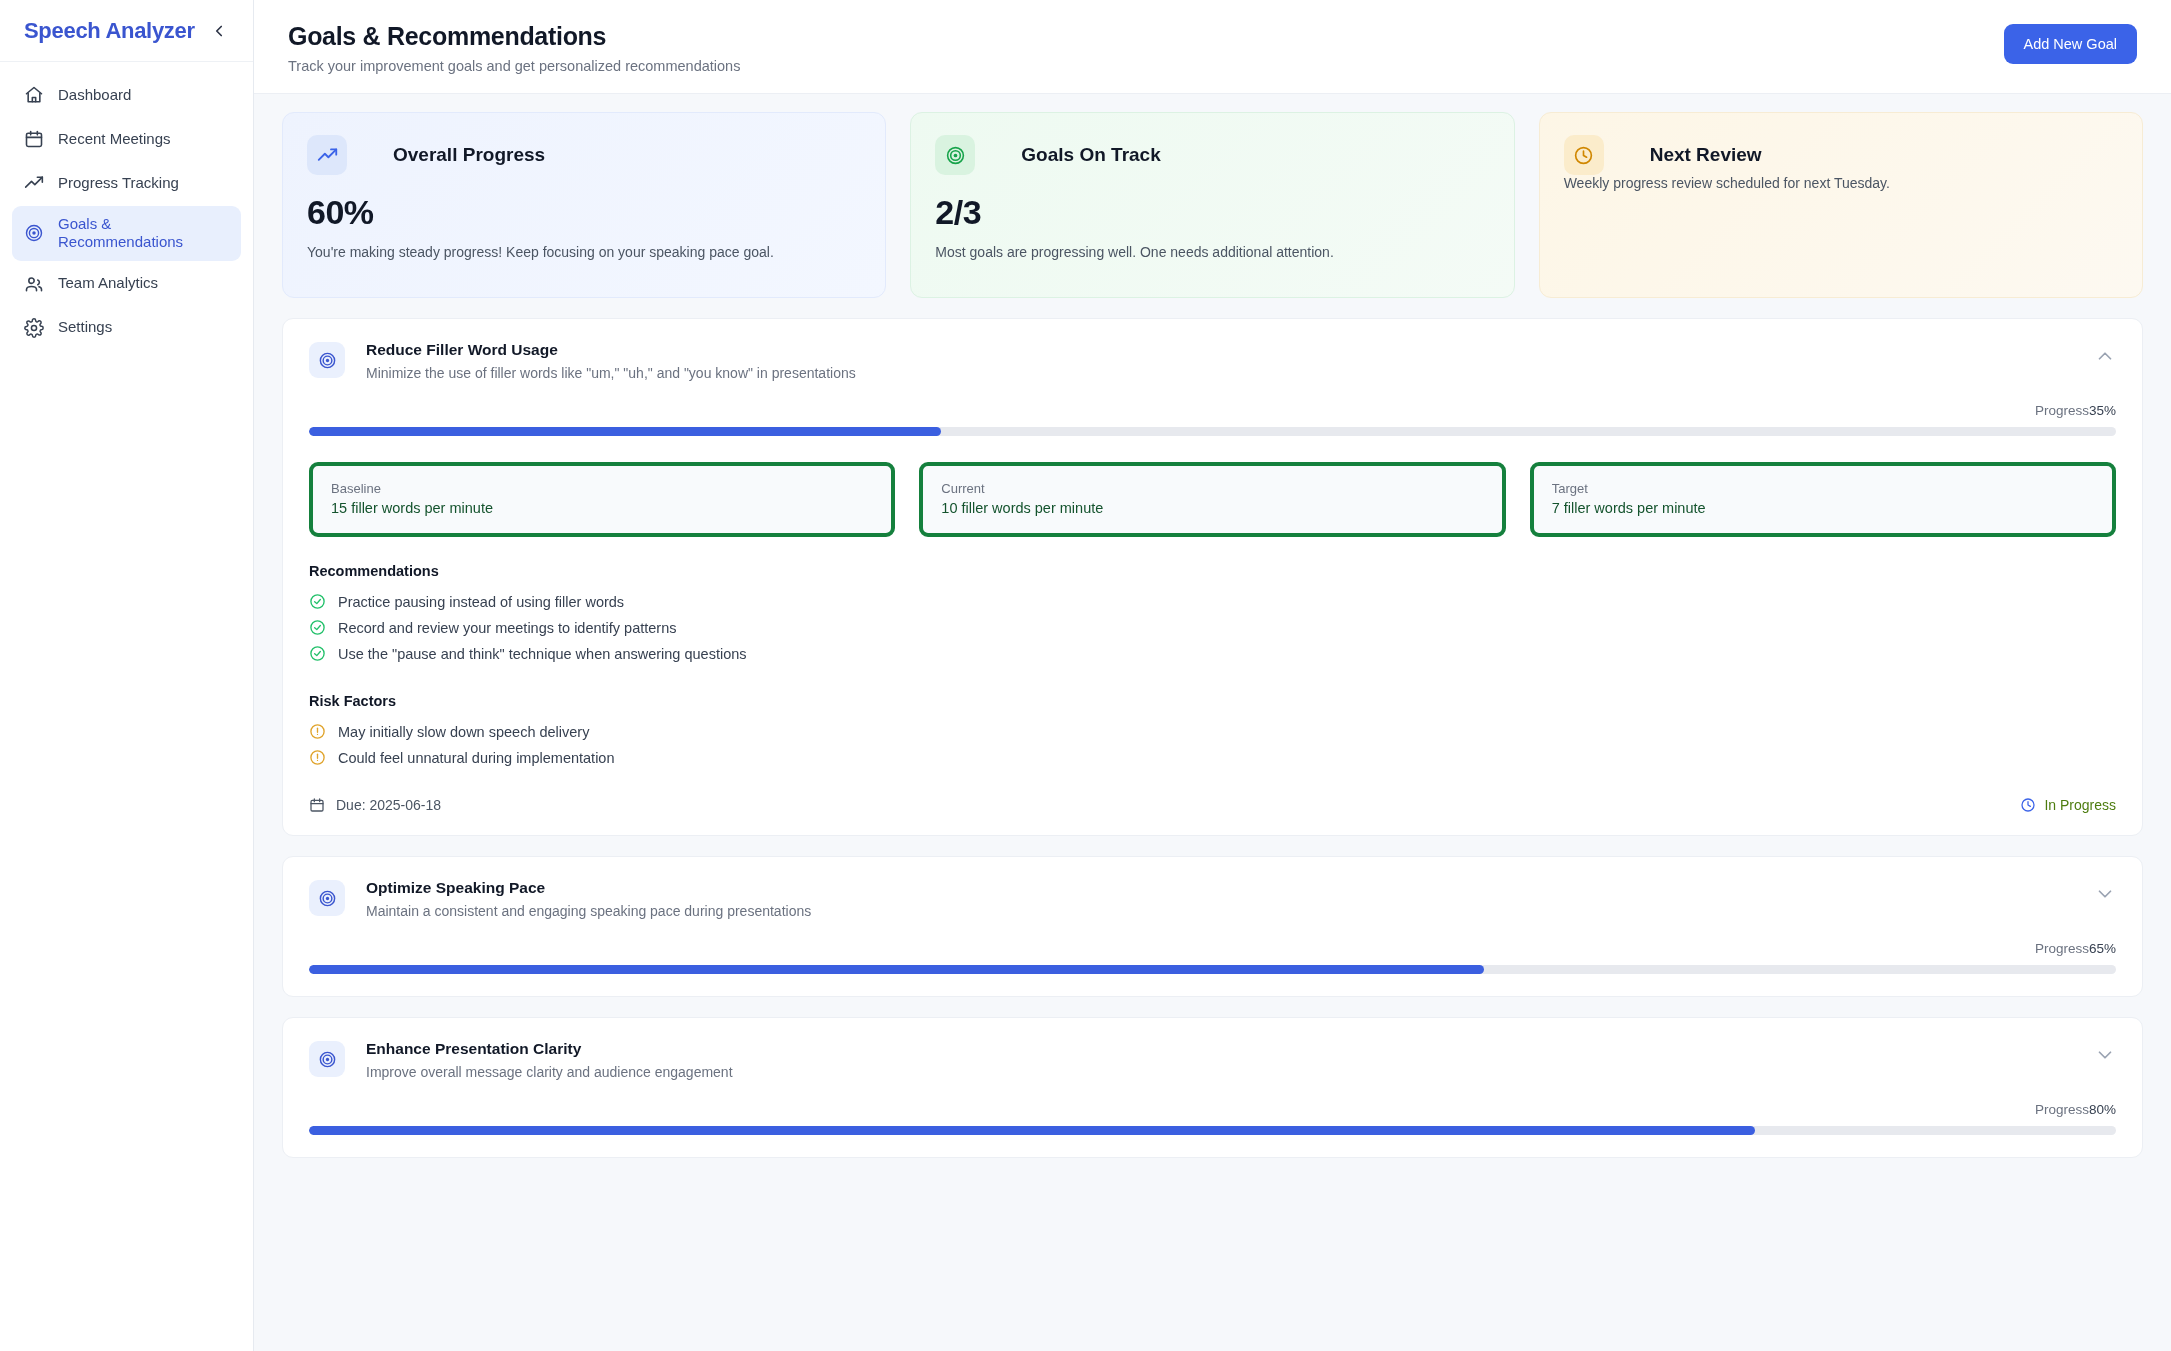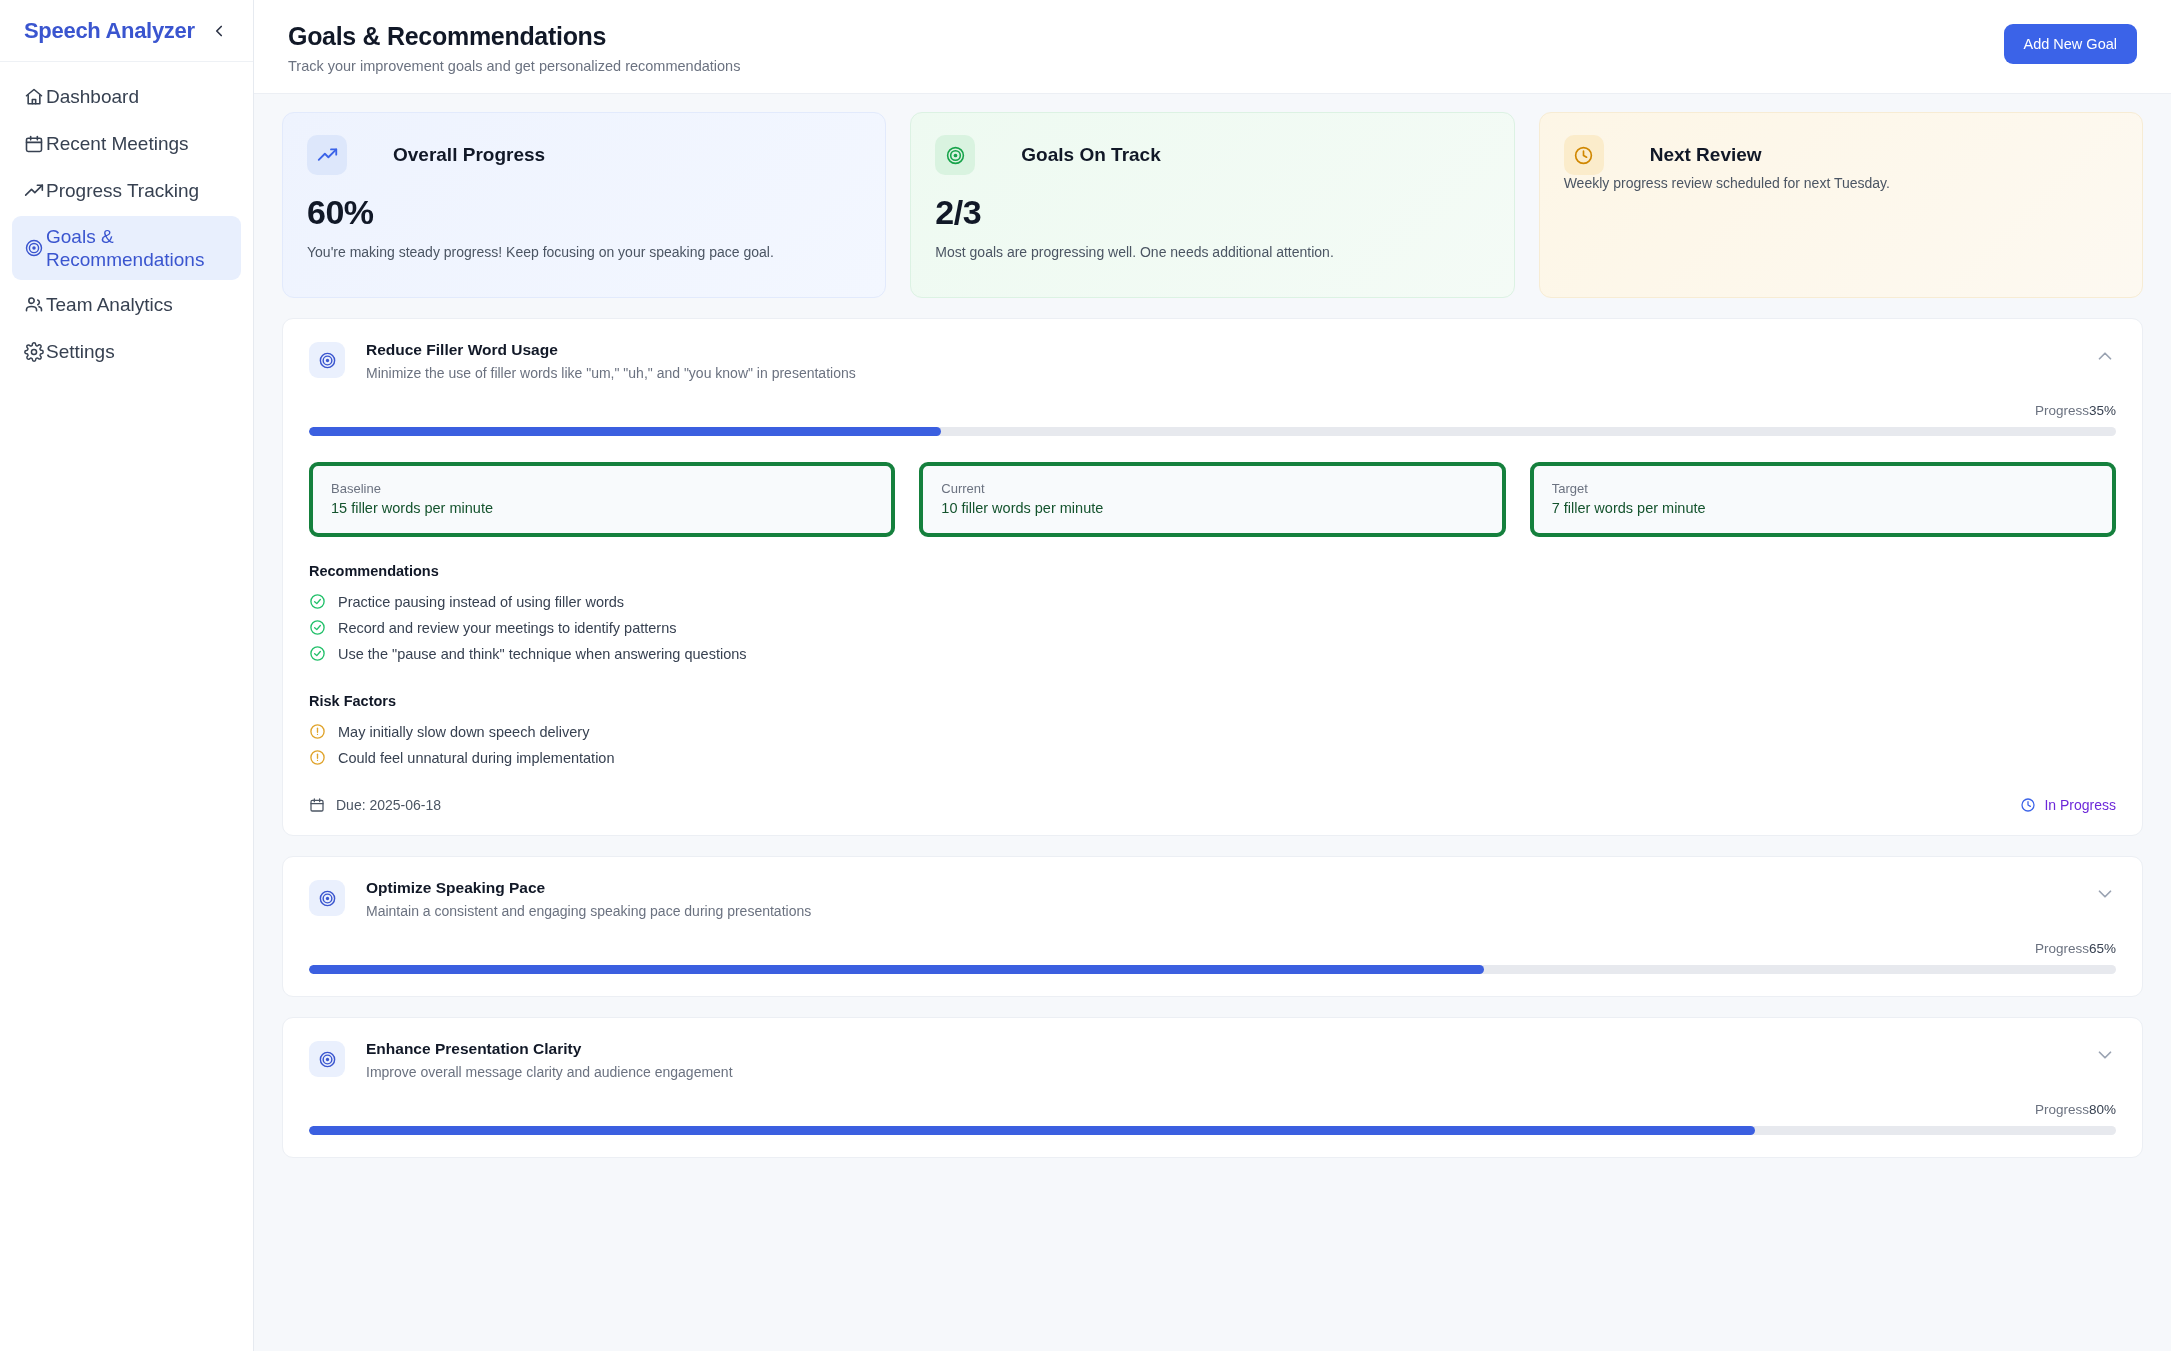--- a/index.html
+++ b/index.html
@@ -25,23 +25,23 @@
     padding: 0 22px 0 24px;
     border-bottom: 1px solid #eef1f5;
   }
   .brand { font-size: 22px; font-weight: bold; color: #3a55cf; letter-spacing: -0.3px; }
   .collapse-btn {
     width: 24px; height: 24px; display: flex; align-items: center; justify-content: center;
     color: #2b3245; cursor: pointer;
   }
   .nav { padding: 12px 12px 0 12px; display: flex; flex-direction: column; gap: 2px; }
   .nav-item {
-    display: flex; align-items: center; gap: 2px;
+    display: flex; align-items: center; gap: 14px;
     padding: 11px 12px; border-radius: 9px;
-    color: #374151; font-size: 19px; cursor: pointer;
+    color: #374151; font-size: 15px; cursor: pointer;
     min-height: 42px;
   }
   .nav-item .ico { width: 20px; height: 20px; flex: 0 0 20px; display: block; color: #374151; }
   .nav-item.active { background: #e8effd; color: #3a55cf; }
   .nav-item.active .ico { color: #3a55cf; }
   .nav-item.two-line { padding: 9px 12px; }
   .nav-label { line-height: 1.22; }
 
   
   .main { flex: 1 1 auto; height: 1351px; overflow: hidden; background: #f6f8fb; }
@@ -126,21 +126,21 @@
   .li-ico.ok { color: #22c06a; }
   .li-ico.warn { color: #e0a42c; }
   .li-text { font-size: 14.5px; color: #374151; }
 
   .goal-foot {
     display: flex; align-items: center; justify-content: space-between;
     margin-top: 26px;
   }
   .due { display: flex; align-items: flex-end; gap: 11px; font-size: 14px; color: #4b5563; }
   .due .ico { width: 16px; height: 16px; color: #4b5563; }
-  .status { display: flex; align-items: flex-start; gap: 8px; font-size: 14px; color: #6d28d9; }
+  .status { display: flex; align-items: flex-start; gap: 8px; font-size: 14px; color: #4d7c0f; }
   .status .ico { width: 16px; height: 16px; color: #3b63e8; }
 </style>
 </head>
 <body>
 
 <div class="app">
 
   <aside class="sidebar">
     <div class="sidebar-head">
       <div class="brand">Speech Analyzer</div>

